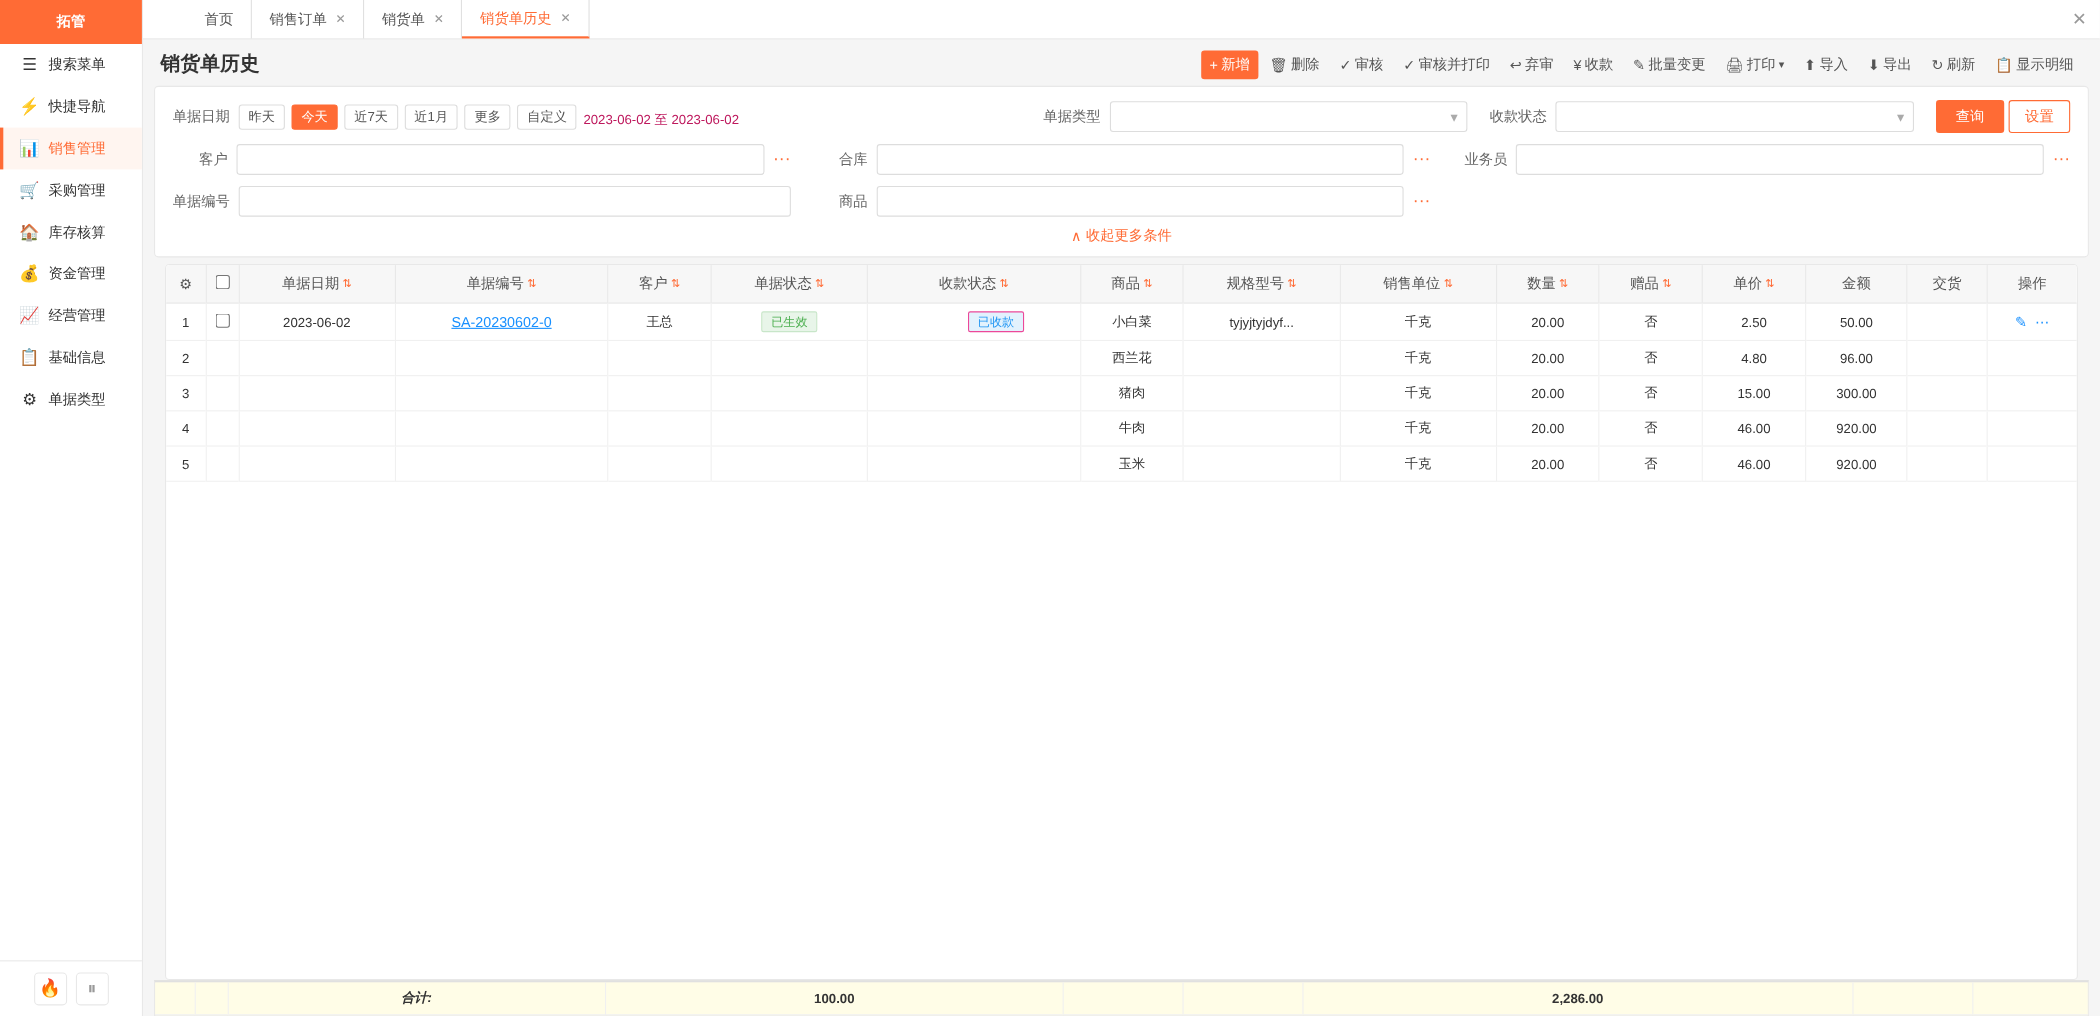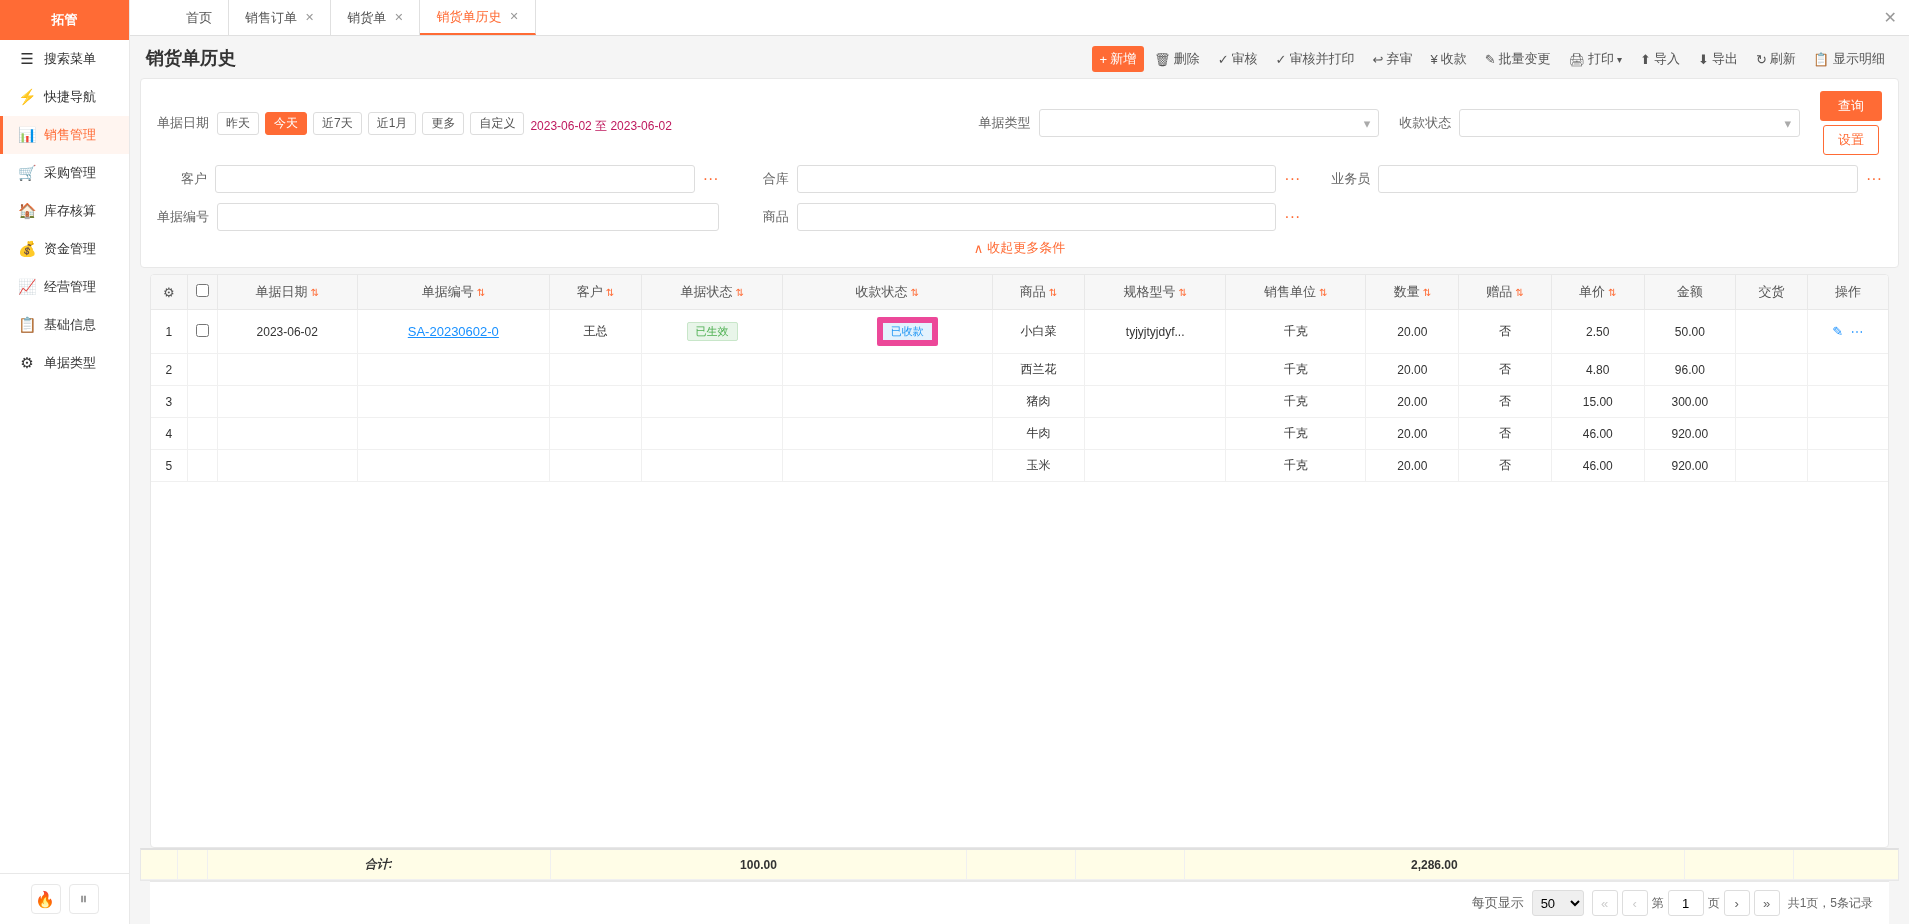--- a/index.html
+++ b/index.html
@@ -266,21 +266,21 @@
       font-size: 12px;
     }
     tbody td:last-child { border-right: none; }
     .status-badge {
       display: inline-block;
       padding: 1px 8px;
       border-radius: 2px;
       font-size: 11px;
     }
     .status-active { background: #e8f5e9; color: #4caf50; border: 1px solid #c8e6c9; }
-    .status-paid { background: #e3f2fd; color: #2196f3; border: 6px solid #ec4899; margin-left: 40px; }
+    .status-paid { background: #e3f2fd; color: #2196f3; border: 1px solid #ec4899; margin-left: 40px; }
     .th-sort { display: flex; align-items: center; justify-content: center; gap: 3px; cursor: pointer; }
     .sort-icon { color: #ff6b35; font-size: 10px; }
     .link-text { color: #1890ff; cursor: pointer; text-decoration: underline; }
 
     
     .pagination {
       display: flex;
       align-items: center;
       justify-content: flex-end;
       padding: 8px 16px;
@@ -476,21 +476,21 @@
               <span style="color:#aaa;">▾</span>
             </div>
           </div>
           <div class="filter-item">
             <span class="filter-label">收款状态</span>
             <div class="filter-select" style="flex:1; height:28px; border:1px solid #ddd; border-radius:3px; padding:0 8px; display:flex; align-items:center; justify-content:space-between;">
               <span></span>
               <span style="color:#aaa;">▾</span>
             </div>
           </div>
-          <div style="display:flex; flex-direction:column; gap:4px; align-items:center;">
+          <div style="display:flex; gap:4px; align-items:center;">
             <button class="query-btn">查询</button>
             <button class="set-btn">设置</button>
           </div>
         </div>
 
         <div class="filter-row">
           <div class="filter-item">
             <span class="filter-label">客户</span>
             <input class="filter-input" style="flex: 1 1 0%;">
             <span class="filter-dots">···</span>
@@ -729,34 +729,16 @@
               <td style="padding:6px;"></td>
               <td style="padding:6px;"></td>
               <td style="padding:6px; font-weight:bold; text-align:center;">2,286.00</td>
               <td style="padding:6px;"></td>
               <td style="padding:6px;"></td>
             </tr>
           </tbody>
         </table>
       </div>
 
-      <div class="pagination">
-        <span class="page-size-label">每页显示</span>
-        <select class="page-size-select">
-          <option value="50">50</option>
-          <option value="100">100</option>
-          <option value="200">200</option>
-        </select>
-        <div class="page-nav">
-          <div class="page-nav-btn disabled">«</div>
-          <div class="page-nav-btn disabled">‹</div>
-          <span class="page-info">第</span>
-          <input class="current-page-input" value="1" style="">
-          <span class="page-info">页</span>
-          <div class="page-nav-btn">›</div>
-          <div class="page-nav-btn">»</div>
-        </div>
-        <span class="page-info">共1页，5条记录</span>
-      </div>
     </div>
 
   </div>
 </div>
 
 </body></html>

